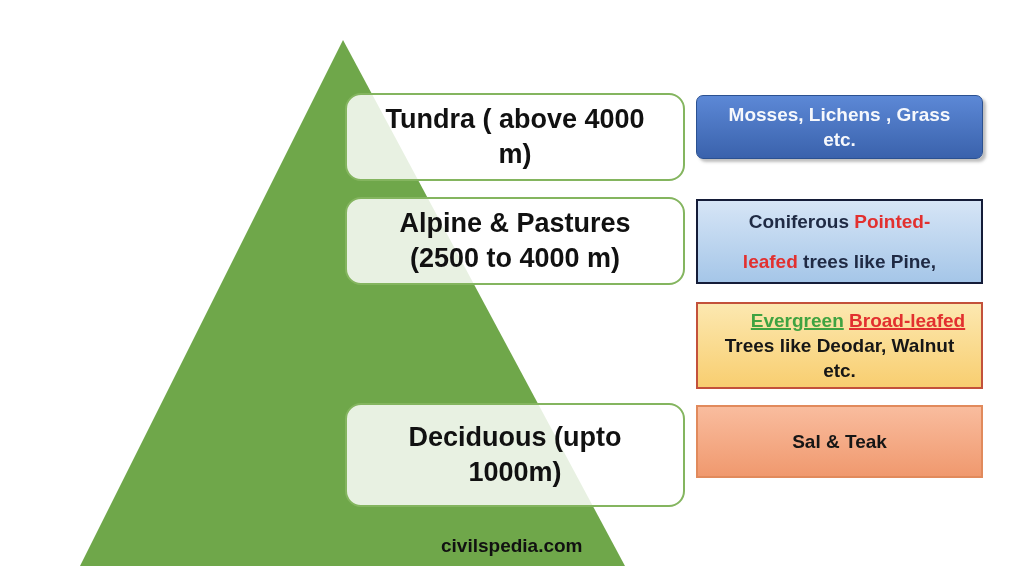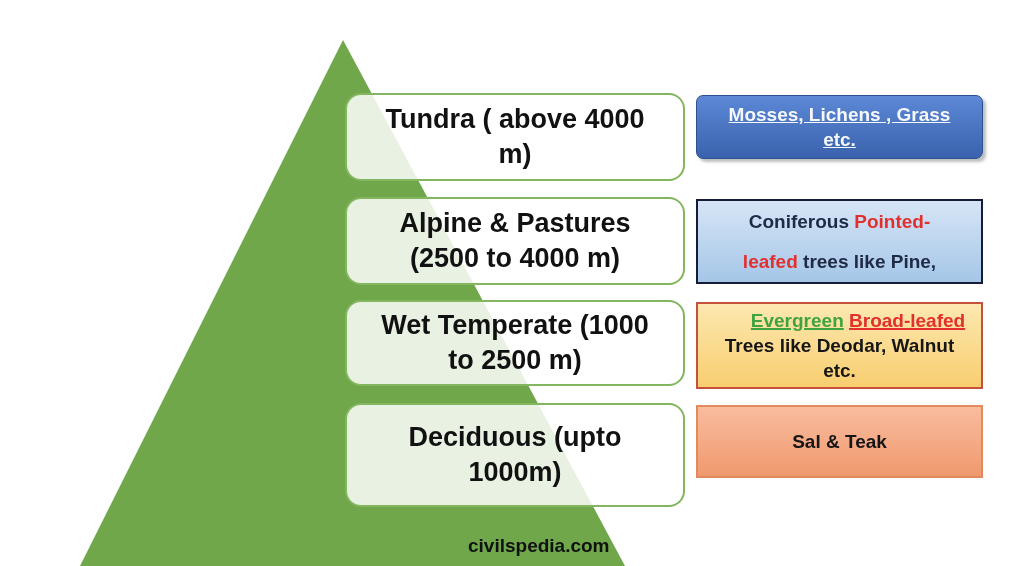--- a/index.html
+++ b/index.html
@@ -35,21 +35,20 @@
     box-sizing:border-box;padding:4px 10px;
     text-align:center;font-size:19px;line-height:1.32;
   }
   .veg-line{white-space:nowrap;}
   #veg-0{
     top:95px;height:64px;border-radius:7px;
     background:linear-gradient(to bottom,var(--blue-top),var(--blue-bottom));
     border:1px solid var(--blue-border);
     box-shadow:3px 3px 3px rgba(110,110,110,0.45);
     color:var(--blue-text);
-    text-decoration:underline;
   }
   #veg-1{
     top:199px;height:85px;
     background:linear-gradient(to bottom,var(--lightblue-top),var(--lightblue-bottom));
     border:2px solid var(--lightblue-border);
     color:var(--navy-text);
     gap:14px;
   }
   #veg-2{
     top:302px;height:87px;
@@ -63,40 +62,37 @@
     border:2px solid var(--salmon-border);
     color:var(--dark-text);
   }
   .seg-red{color:var(--red-text);}
   .seg-red-u{color:var(--red-text);text-decoration:underline;text-decoration-thickness:2px;}
   .seg-green-u{color:var(--green-text);text-decoration:underline;text-decoration-thickness:2px;margin-left:37px;}
   .seg-navy{color:var(--navy-text);}
   .seg-dark{color:var(--dark-text);}
   #watermark{
     position:absolute;left:441px;top:535px;
-    font-size:19px;color:var(--watermark-text);z-index:3;margin-left:27px;
+    font-size:19px;color:var(--watermark-text);z-index:3;
   }
   .zone-box{z-index:1;}
   .veg-box{z-index:1;}
 </style>
 </head>
 <body>
 
 <div id="canvas">
 
   <div id="pyramid"></div>
 
   <div id="zone-0" class="zone-box">
     <span>Tundra ( above 4000 m)</span>
   </div>
   <div id="zone-1" class="zone-box">
     <span>Alpine &amp; Pastures (2500 to 4000 m)</span>
-  </div>
-  <div id="zone-2" class="zone-box">
-    <span>Wet Temperate (1000 to 2500 m)</span>
   </div>
   <div id="zone-3" class="zone-box">
     <span>Deciduous  (upto 1000m)</span>
   </div>
 
   <div id="veg-0" class="veg-box">
     <div class="veg-line">
       <span>Mosses, Lichens , Grass</span>
     </div>
     <div class="veg-line">

